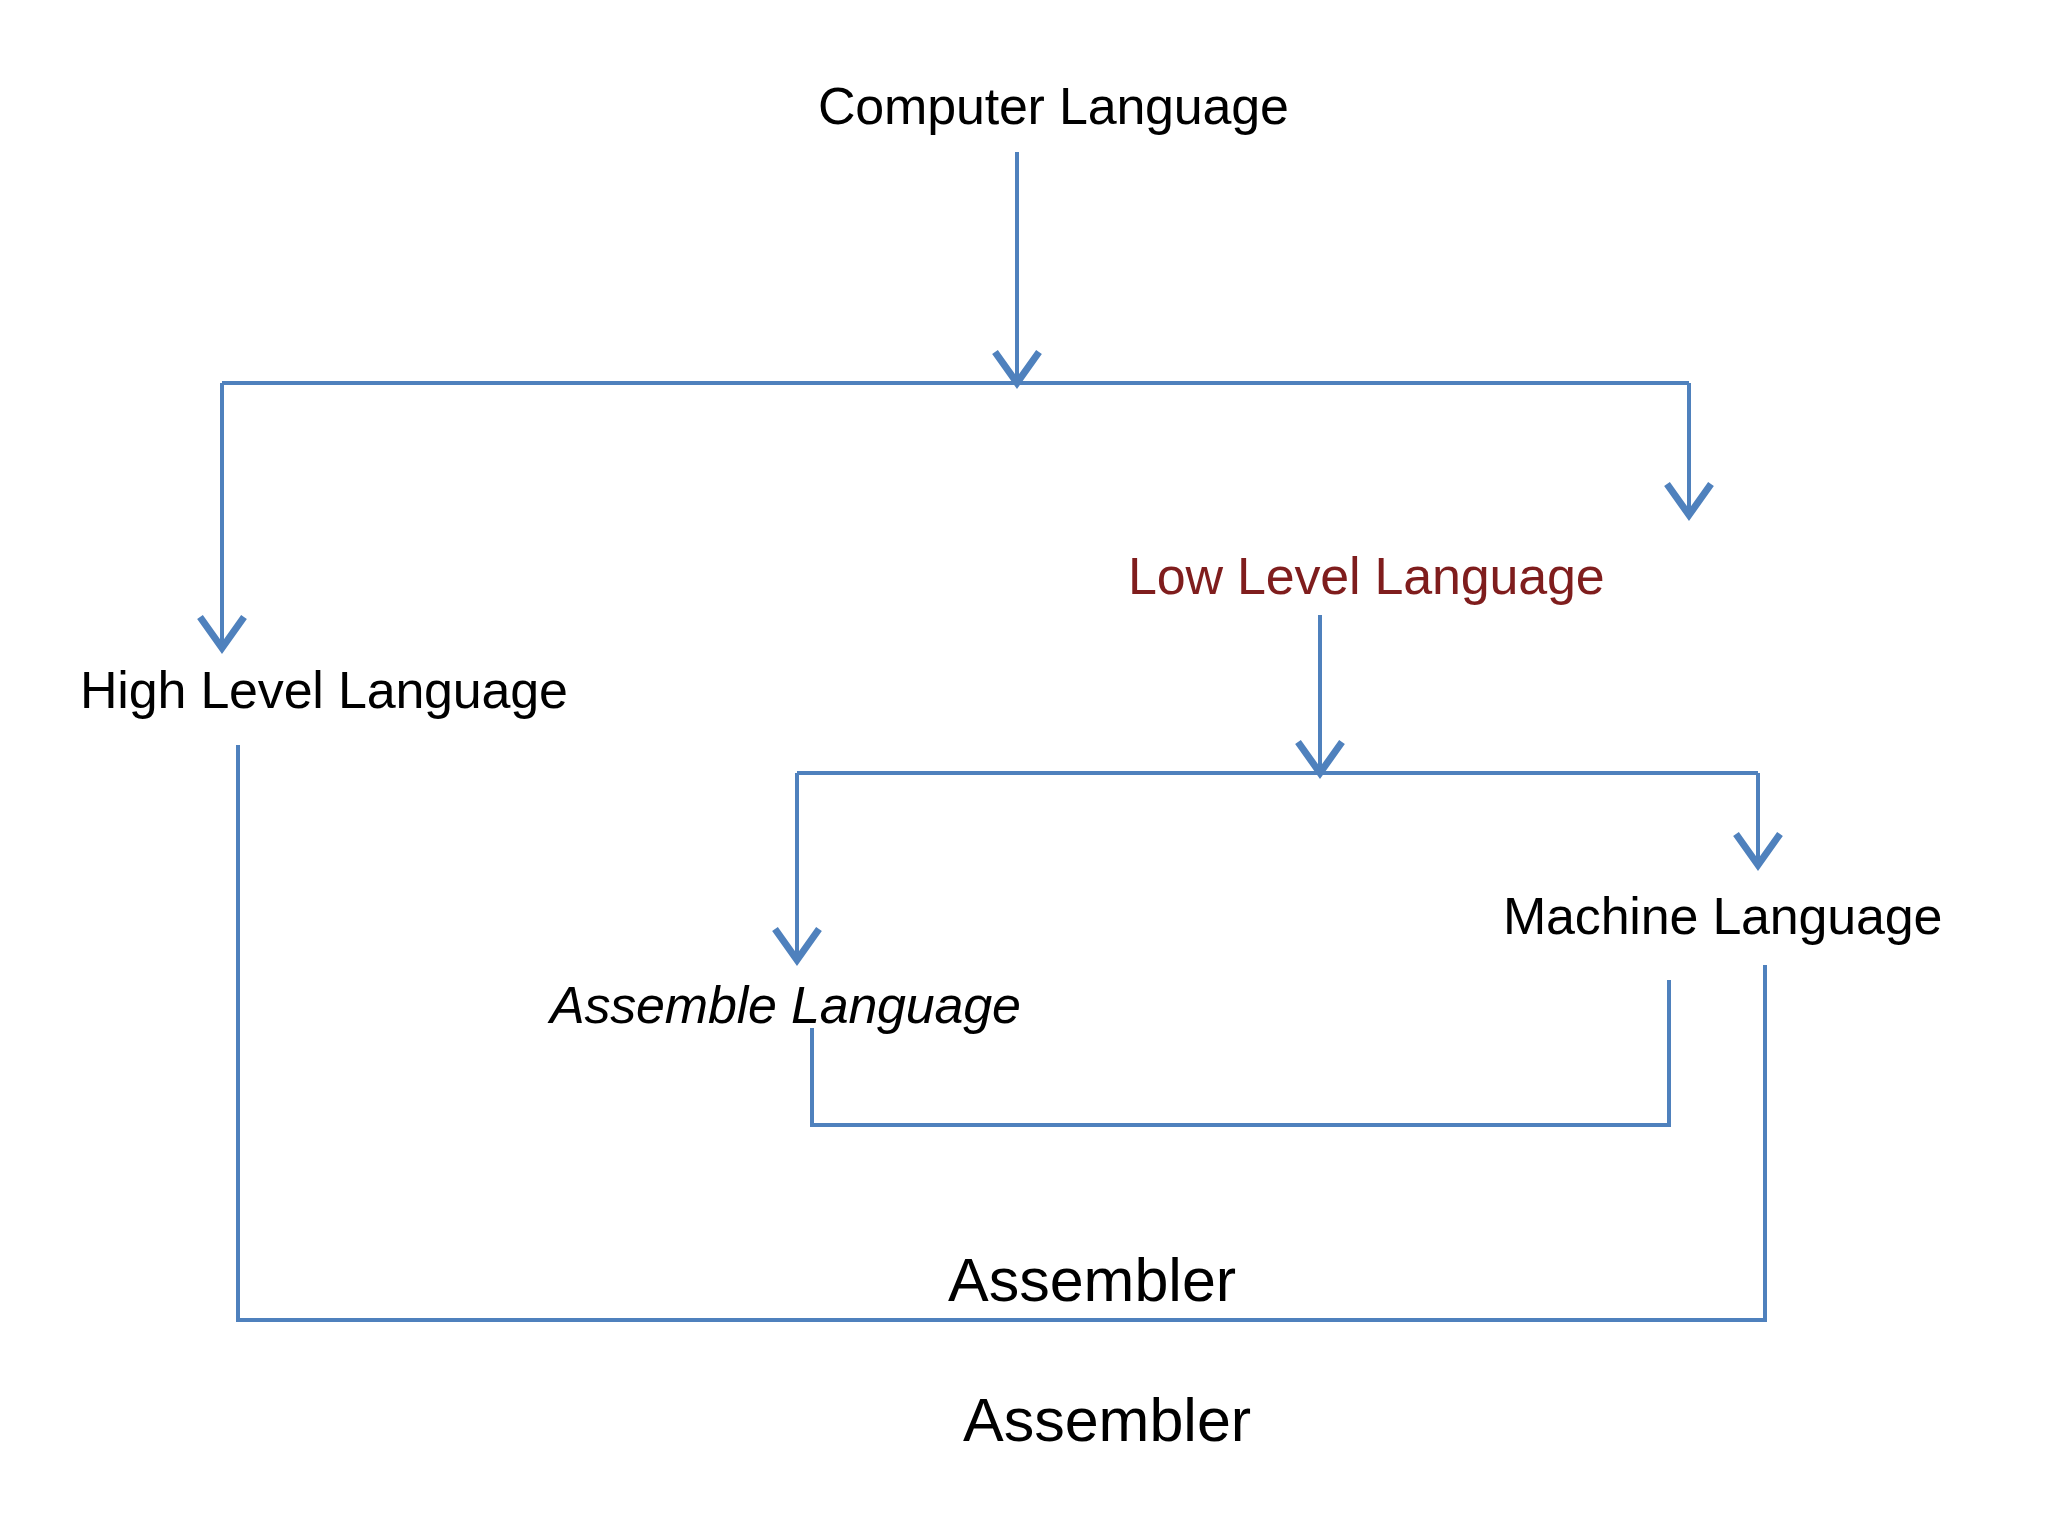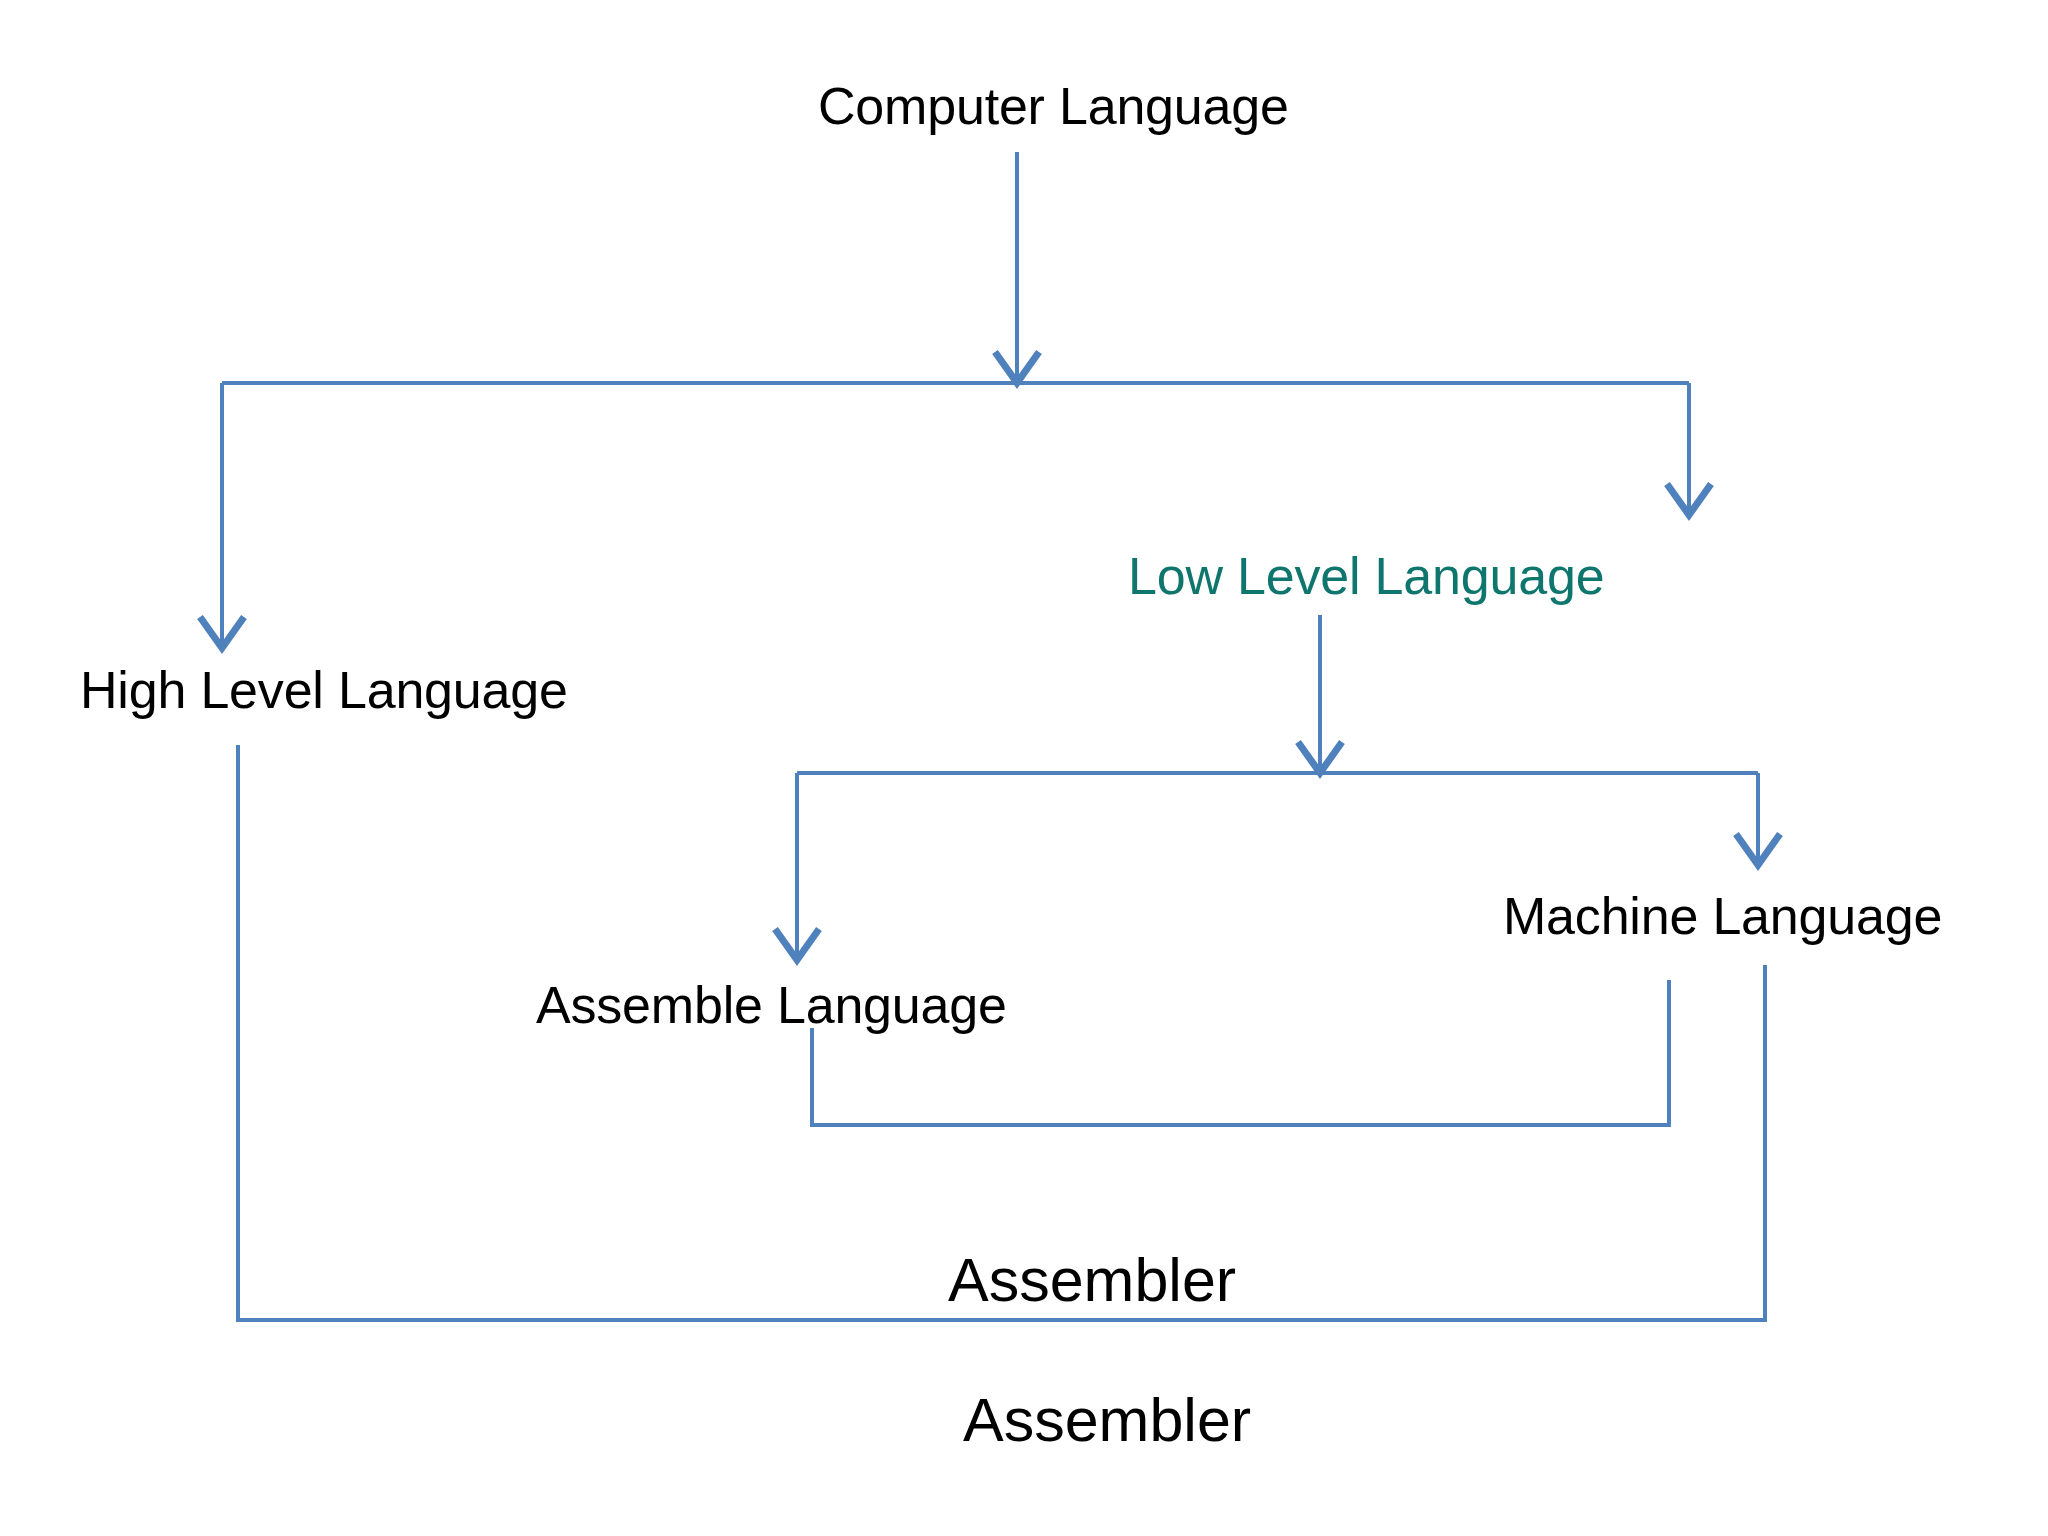--- a/index.html
+++ b/index.html
@@ -37,21 +37,21 @@
     position: absolute;
     color: #000000;
     font-family: "Liberation Sans", sans-serif;
     font-size: 61px;
     line-height: 1.08;
     white-space: nowrap;
   }
   .n-root   { left: 818px;  top: 78px;  }
   .n-high   { left: 80px;   top: 662px; }
   .n-low    { left: 1128px; top: 548px; }
-  .n-asm    { left: 536px;  top: 977px; }
+  .n-asm    { left: 550px;  top: 977px; font-style: italic; }
   .n-mach   { left: 1503px; top: 888px; }
   .l-assembler { left: 948px;  top: 1248px; }
   .l-compiler  { left: 963px;  top: 1388px; }
 </style>
 </head>
 <body>
 
 <div id="canvas" style="background: rgb(255, 255, 255);">
 
   <svg id="wiring" viewBox="0 0 2048 1536">
@@ -83,21 +83,21 @@
 
       <path d="M238,745 L238,1320 L1765,1320 L1765,965"></path>
 
     </g>
   </svg>
 
   <div class="node-label n-root" style="color: rgb(0, 0, 0);">Computer Language</div>
 
   <div class="node-label n-high" style="color: rgb(0, 0, 0);">High Level Language</div>
 
-  <div class="node-label n-low" style="color: #0f766e; text-align: center;">Low Level Language</div>
+  <div class="node-label n-low" style="color: #7f1d1d; text-align: center;">Low Level Language</div>
 
   <div class="node-label n-asm" style="color: rgb(0, 0, 0);">Assemble Language</div>
 
   <div class="node-label n-mach" style="color: rgb(0, 0, 0);">Machine Language</div>
 
   <div class="edge-label l-assembler" style="color: rgb(0, 0, 0);">Assembler</div>
 
   <div class="edge-label l-compiler" style="color: rgb(0, 0, 0);">Assembler</div>
 
 </div>

